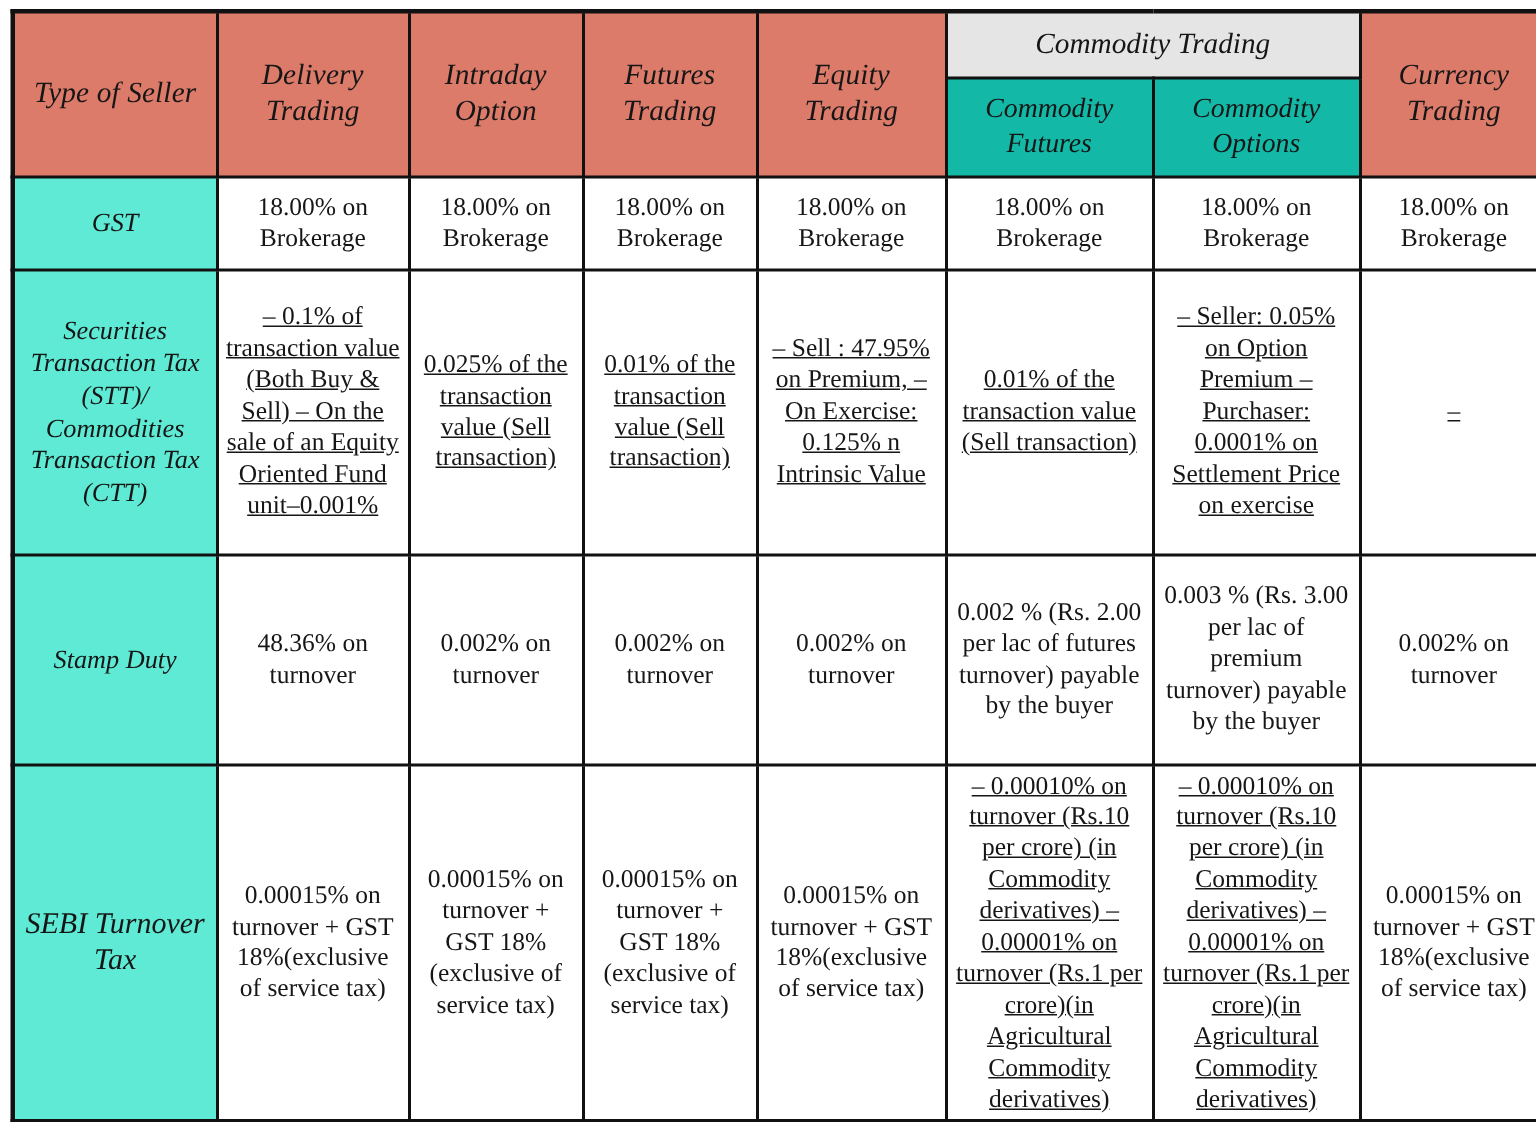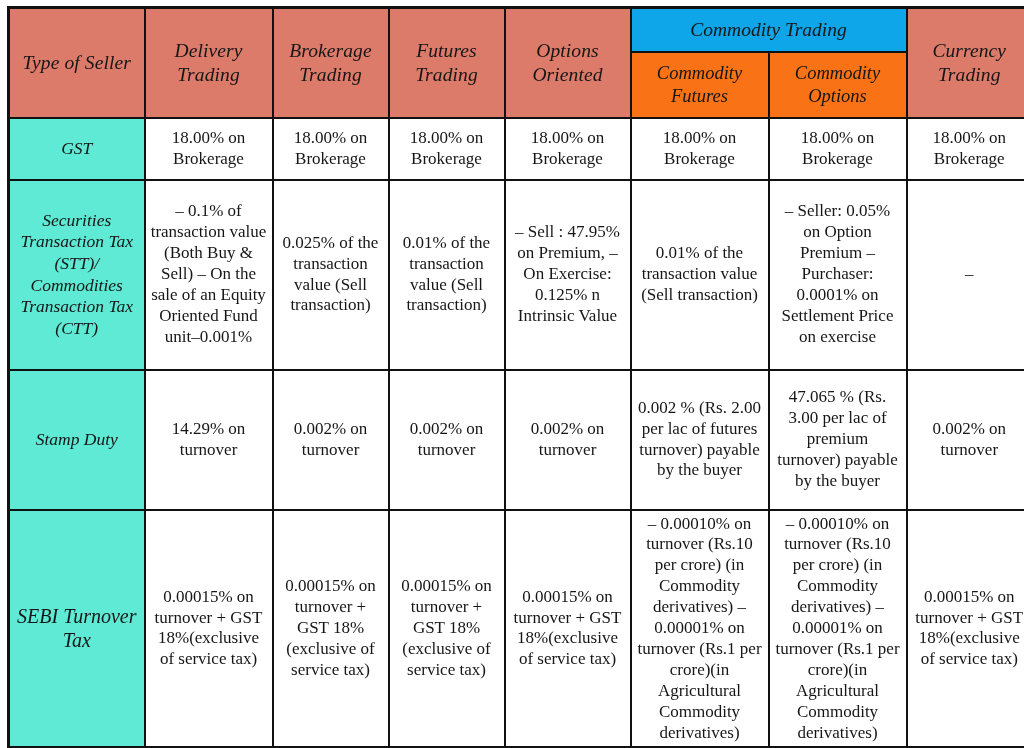--- a/index.html
+++ b/index.html
@@ -41,27 +41,27 @@
   }
   
   .hdr {
     background: #dd7b6a;
     font-style: italic;
     font-weight: bold;
     font-size: 19.5px;
     letter-spacing: 0.1px;
   }
   .hdr-group {
-    background: #0ea5e9;
+    background: #e5e5e5;
     font-style: italic;
     font-weight: bold;
     font-size: 19.5px;
   }
   .hdr-sub {
-    background: #f97316;
+    background: #14b8a6;
     font-style: italic;
     font-weight: bold;
     font-size: 18.5px;
   }
   
   .rowlabel {
     background: #5eead4;
     font-style: italic;
     font-weight: bold;
     font-size: 17.5px;
@@ -73,20 +73,21 @@
   }
   
   .cell {
     background: #ffffff;
     font-size: 17px;
     vertical-align: middle;
   }
   .cell-top {
     vertical-align: top;
     padding-top: 10px;
+    text-decoration: underline;
   }
   
   col.c-label  { width: 136px; }
   col.c-t1     { width: 128px; }
   col.c-t2     { width: 116px; }
   col.c-t3     { width: 116px; }
   col.c-t4     { width: 126px; }
   col.c-cf     { width: 138px; }
   col.c-co     { width: 138px; }
   col.c-cur    { width: 126px; }
@@ -110,23 +111,23 @@
       <col class="c-t3">
       <col class="c-t4">
       <col class="c-cf">
       <col class="c-co">
       <col class="c-cur">
     </colgroup>
     <thead>
       <tr class="r-head1">
         <th class="hdr" rowspan="2">Type of Seller</th>
         <th class="hdr" rowspan="2">Delivery Trading</th>
-        <th class="hdr" rowspan="2">Brokerage Trading</th>
+        <th class="hdr" rowspan="2">Intraday Option</th>
         <th class="hdr" rowspan="2">Futures Trading</th>
-        <th class="hdr" rowspan="2">Options Oriented</th>
+        <th class="hdr" rowspan="2">Equity Trading</th>
         <th class="hdr-group" colspan="2">Commodity Trading</th>
         <th class="hdr" rowspan="2">Currency Trading</th>
       </tr>
       <tr class="r-head2">
         <th class="hdr-sub">Commodity Futures</th>
         <th class="hdr-sub">Commodity Options</th>
       </tr>
     </thead>
     <tbody>
 
@@ -147,26 +148,26 @@
         <td class="cell cell-top">0.025% of the transaction value (Sell transaction)</td>
         <td class="cell cell-top">0.01% of the transaction value (Sell transaction)</td>
         <td class="cell cell-top">– Sell : 47.95% on Premium, – On Exercise: 0.125% n Intrinsic Value</td>
         <td class="cell cell-top">0.01% of the transaction value (Sell transaction)</td>
         <td class="cell cell-top">– Seller: 0.05% on Option Premium – Purchaser: 0.0001% on Settlement Price on exercise</td>
         <td class="cell cell-top">–</td>
       </tr>
 
       <tr class="r-stamp">
         <td class="rowlabel">Stamp Duty</td>
-        <td class="cell">14.29% on turnover</td>
+        <td class="cell">48.36% on turnover</td>
         <td class="cell">0.002% on turnover</td>
         <td class="cell">0.002% on turnover</td>
         <td class="cell">0.002% on turnover</td>
         <td class="cell">0.002 % (Rs. 2.00 per lac of futures turnover) payable by the buyer</td>
-        <td class="cell">47.065 % (Rs. 3.00 per lac of premium turnover) payable by the buyer</td>
+        <td class="cell">0.003 % (Rs. 3.00 per lac of premium turnover) payable by the buyer</td>
         <td class="cell">0.002% on turnover</td>
       </tr>
 
       <tr class="r-sebi">
         <td class="rowlabel rowlabel-sm">SEBI Turnover Tax</td>
         <td class="cell">0.00015% on turnover + GST 18%(exclusive of service tax)</td>
         <td class="cell">0.00015% on turnover + GST 18%(exclusive of service tax)</td>
         <td class="cell">0.00015% on turnover + GST 18%(exclusive of service tax)</td>
         <td class="cell">0.00015% on turnover + GST 18%(exclusive of service tax)</td>
         <td class="cell cell-top">– 0.00010% on turnover (Rs.10 per crore) (in Commodity derivatives) – 0.00001% on turnover (Rs.1 per crore)(in Agricultural Commodity derivatives)</td>

